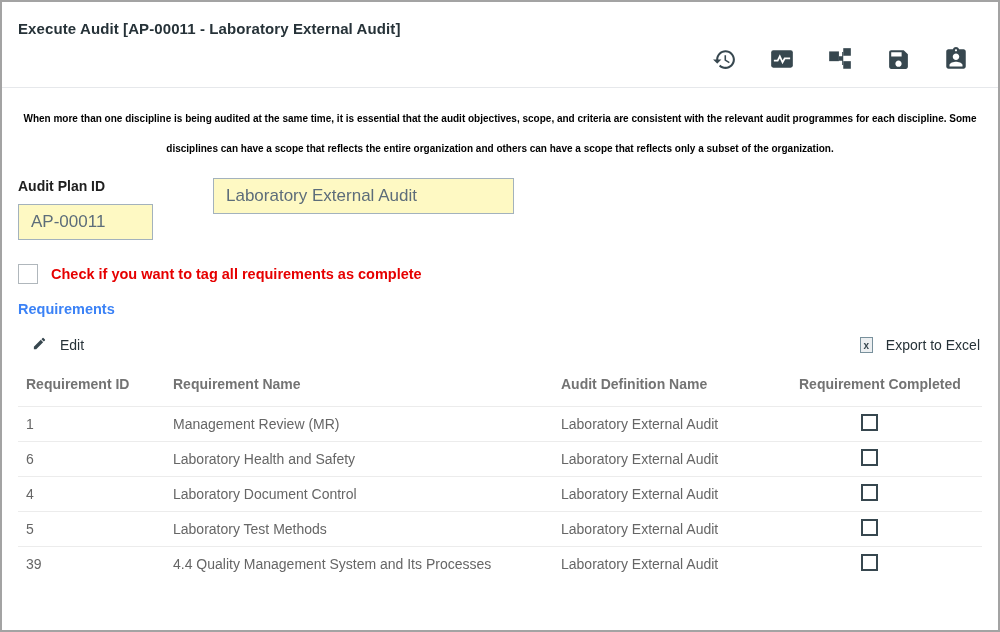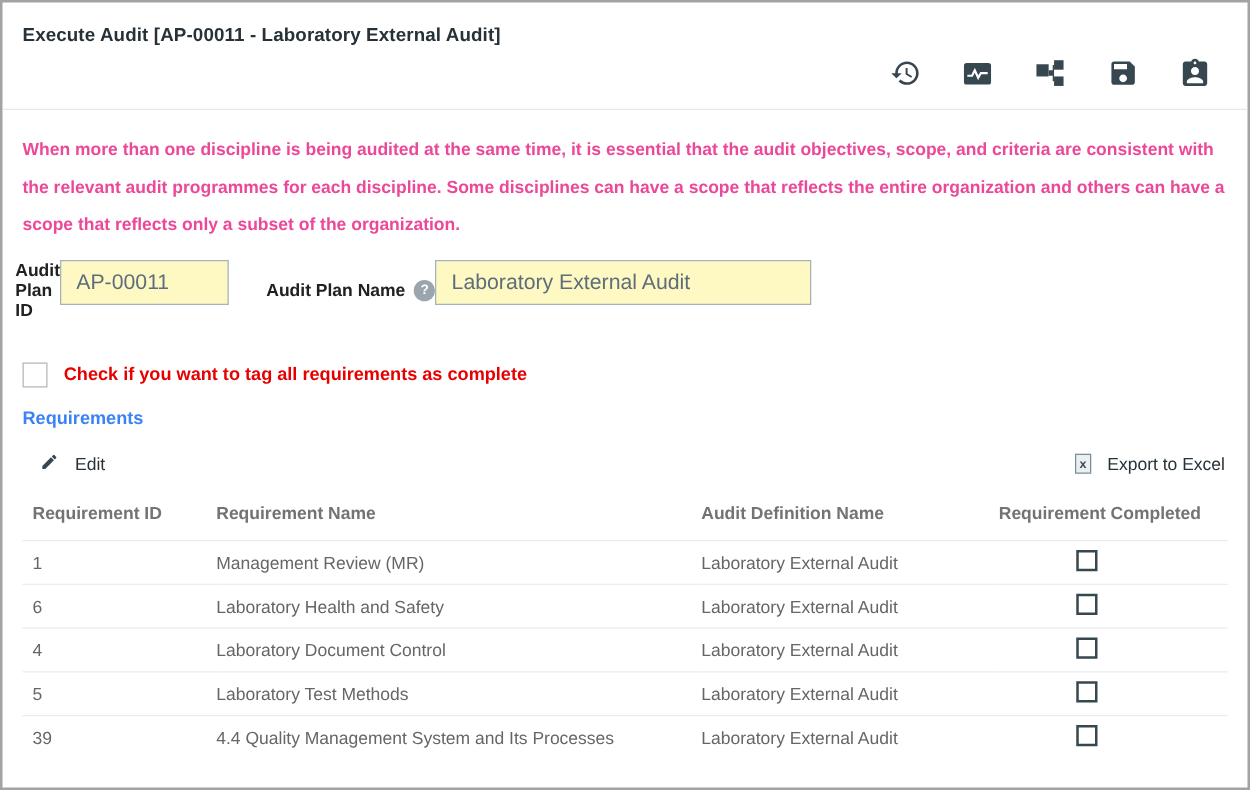--- a/index.html
+++ b/index.html
@@ -10,24 +10,24 @@
     background:#fff; overflow:hidden; position:relative;
   }
   .header { padding:18px 16px 0 16px; }
   .title { font-size:15px; font-weight:bold; color:#263238; letter-spacing:.1px; }
   .toolbar { display:flex; justify-content:flex-end; align-items:center; gap:30px; padding:10px 28px 12px 0; }
   .tool-btn { width:28px; height:28px; display:flex; align-items:center; justify-content:center; cursor:pointer; }
   .tool-btn svg { fill:#37474f; }
   .divider { border-top:1px solid #e6e8eb; }
 
   .content { padding:16px 16px 0 16px; }
-  .intro { color:#ec4899; font-size:14px; font-weight:600; line-height:30px; margin-bottom:14px; max-width:968px; }
+  .intro { color:#000000; font-size:10px; font-weight:600; line-height:30px; margin-bottom:14px; max-width:968px;text-align:center; }
 
   .fields { display:flex; gap:30px; }
-  .field-group { display:flex; flex-direction:row;justify-content:flex-end; }
+  .field-group { display:flex; flex-direction:column; }
   .field-group.first { width:165px; }
   .field-label { font-size:14px; font-weight:bold; color:#212121; margin-bottom:10px; display:flex; align-items:center; gap:7px; }
   .help-badge { width:17px; height:17px; border-radius:50%; background:#9aa5ad; color:#fff; font-size:11px;
     display:inline-flex; align-items:center; justify-content:center; font-weight:bold; }
   input.text-field { height:36px; background:#fef9c3; border:1px solid #a3b2bd; color:#5d6d7a;
     font-size:17px; padding:0 12px; font-family:"Liberation Sans", sans-serif; }
   input.text-field.narrow { width:135px; }
   input.text-field.wide { width:301px; }
 
   .tagall { display:flex; align-items:center; gap:13px; margin-top:24px; }
@@ -112,24 +112,20 @@
     <p class="intro">When more than one discipline is being audited at the same time, it is essential that the audit objectives, scope, and criteria are consistent with the relevant audit programmes for each discipline. Some disciplines can have a scope that reflects the entire organization and others can have a scope that reflects only a subset of the organization.</p>
 
     <div class="fields">
       <div class="field-group first">
         <div class="field-label">
           <span>Audit Plan ID</span>
         </div>
         <input class="text-field narrow" type="text" readonly="" value="AP-00011" style="">
       </div>
       <div class="field-group">
-        <div class="field-label">
-          <span>Audit Plan Name</span>
-          <span class="help-badge">?</span>
-        </div>
         <input class="text-field wide" type="text" readonly="" value="Laboratory External Audit" style="">
       </div>
     </div>
 
     <div class="tagall">
       <input type="checkbox" class="checkbox" style="">
       <span class="tag-label">Check if you want to tag all requirements as complete</span>
     </div>
 
     <span class="req-link">Requirements</span>

